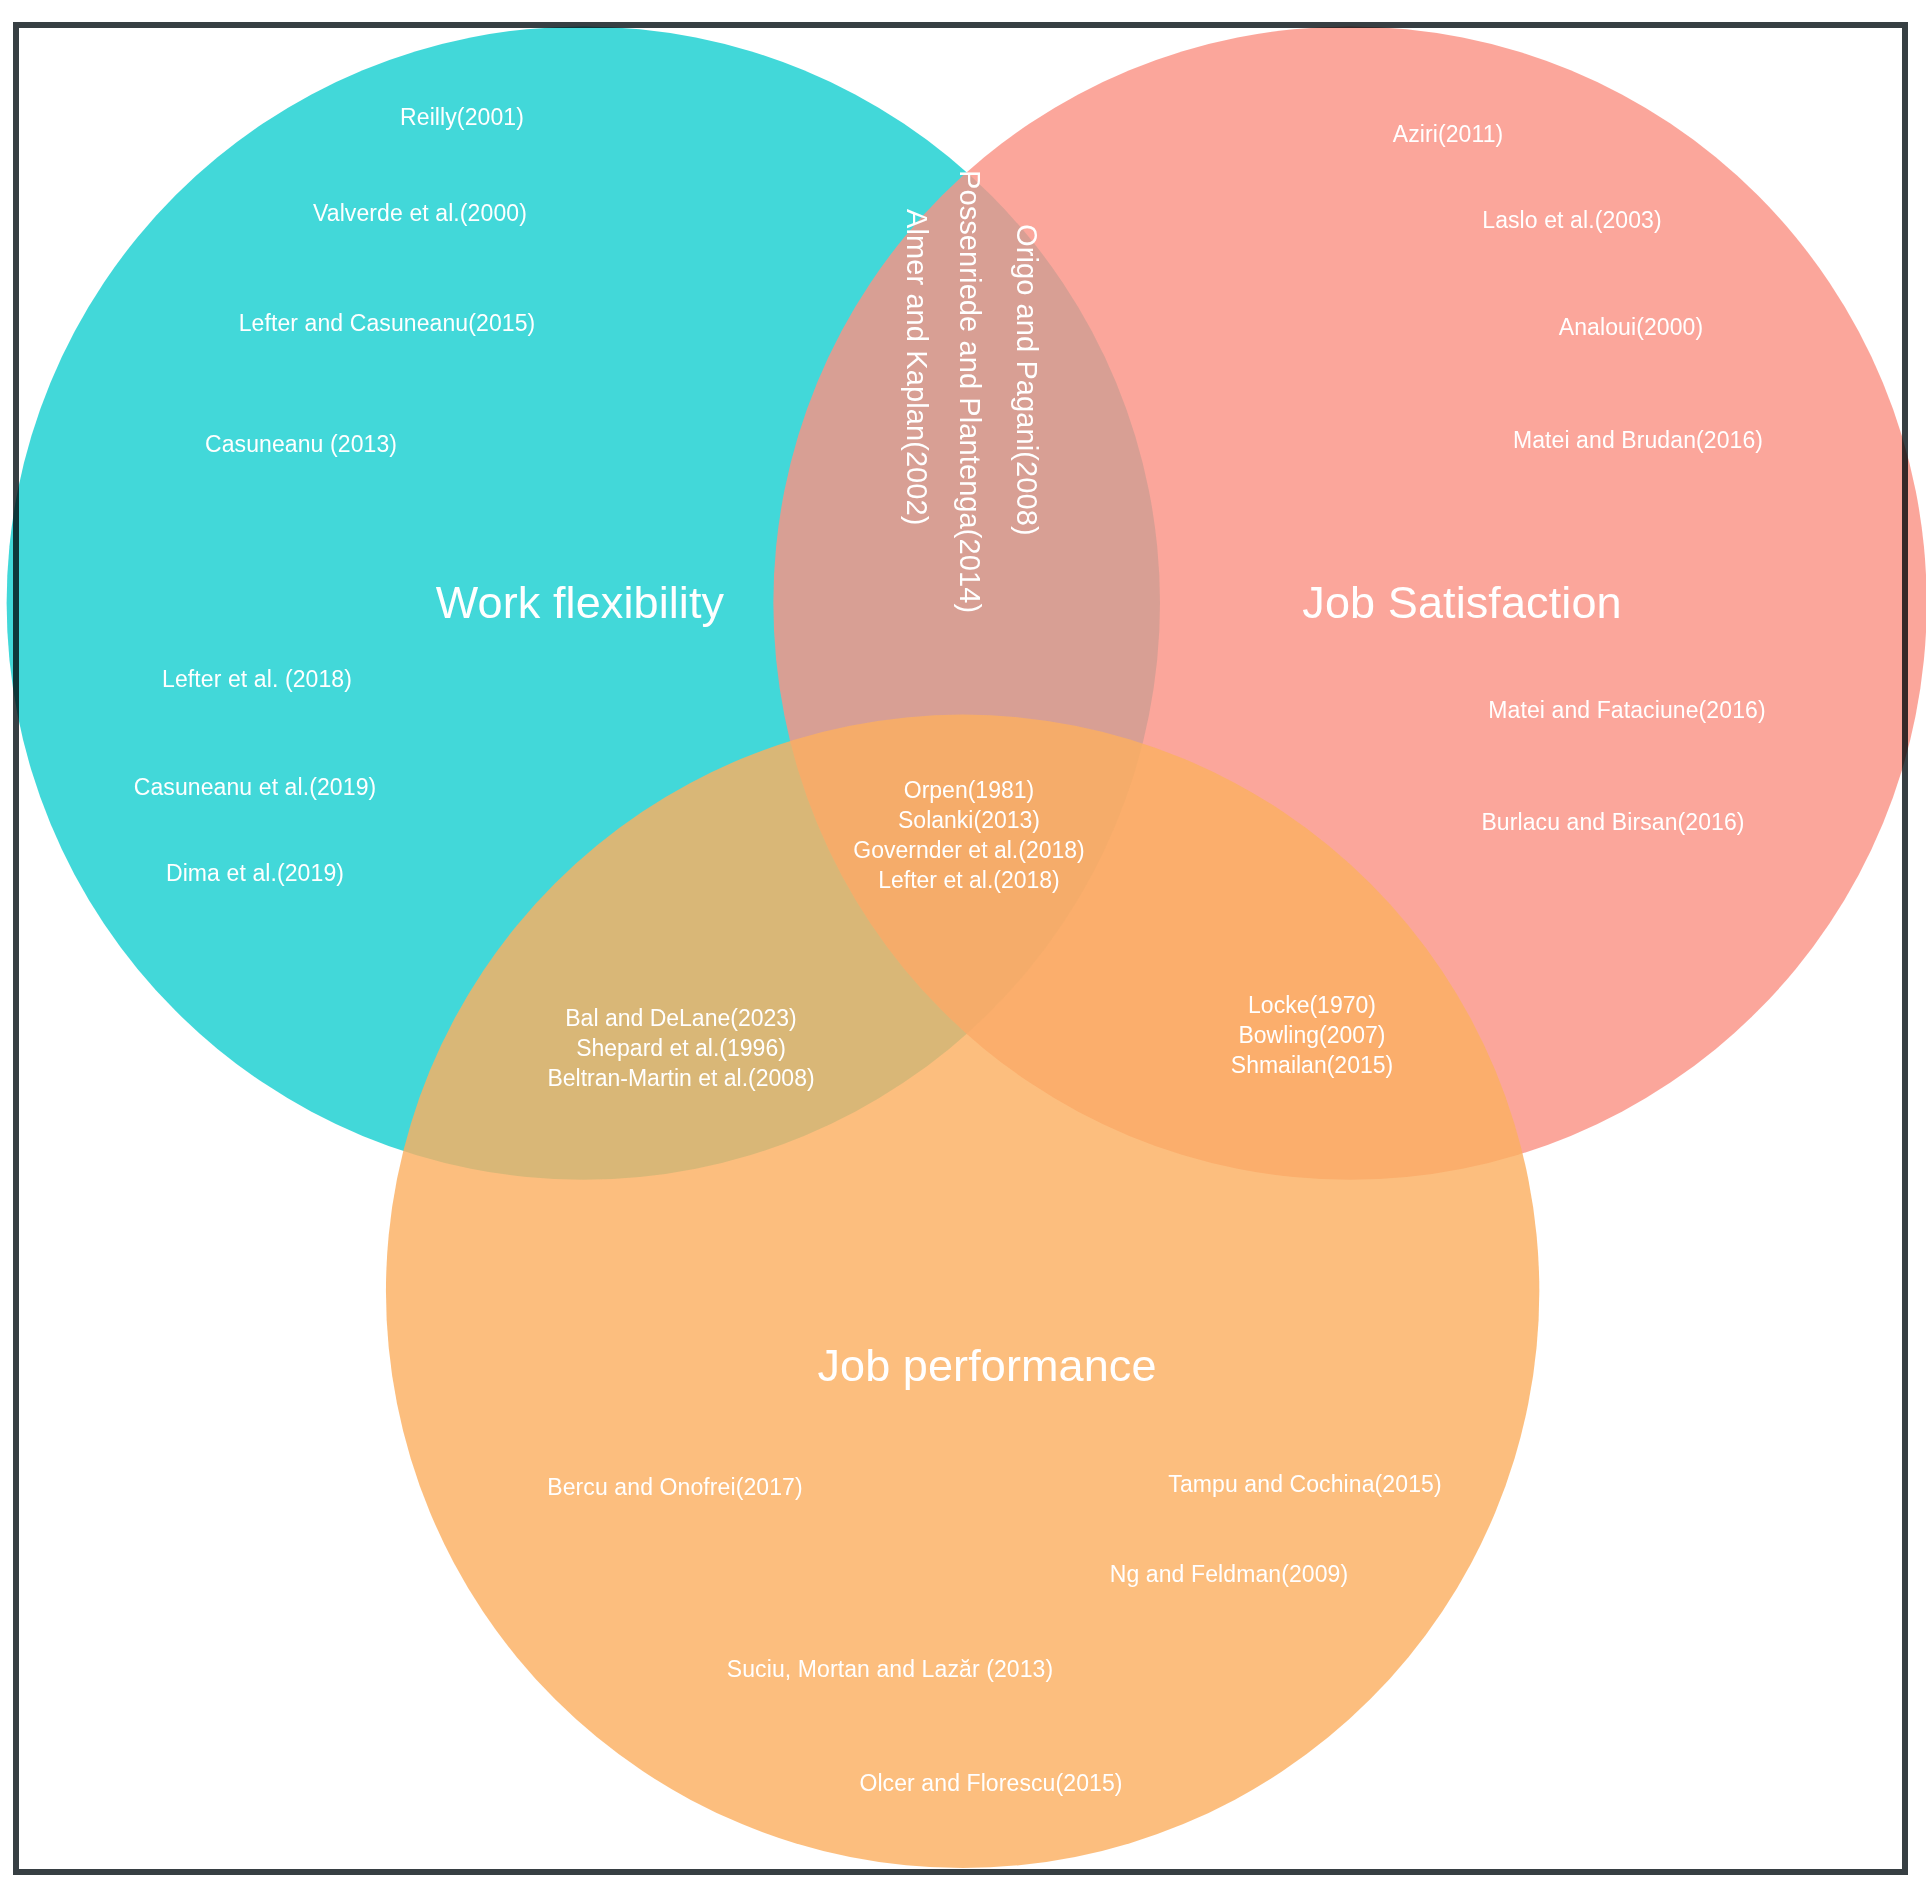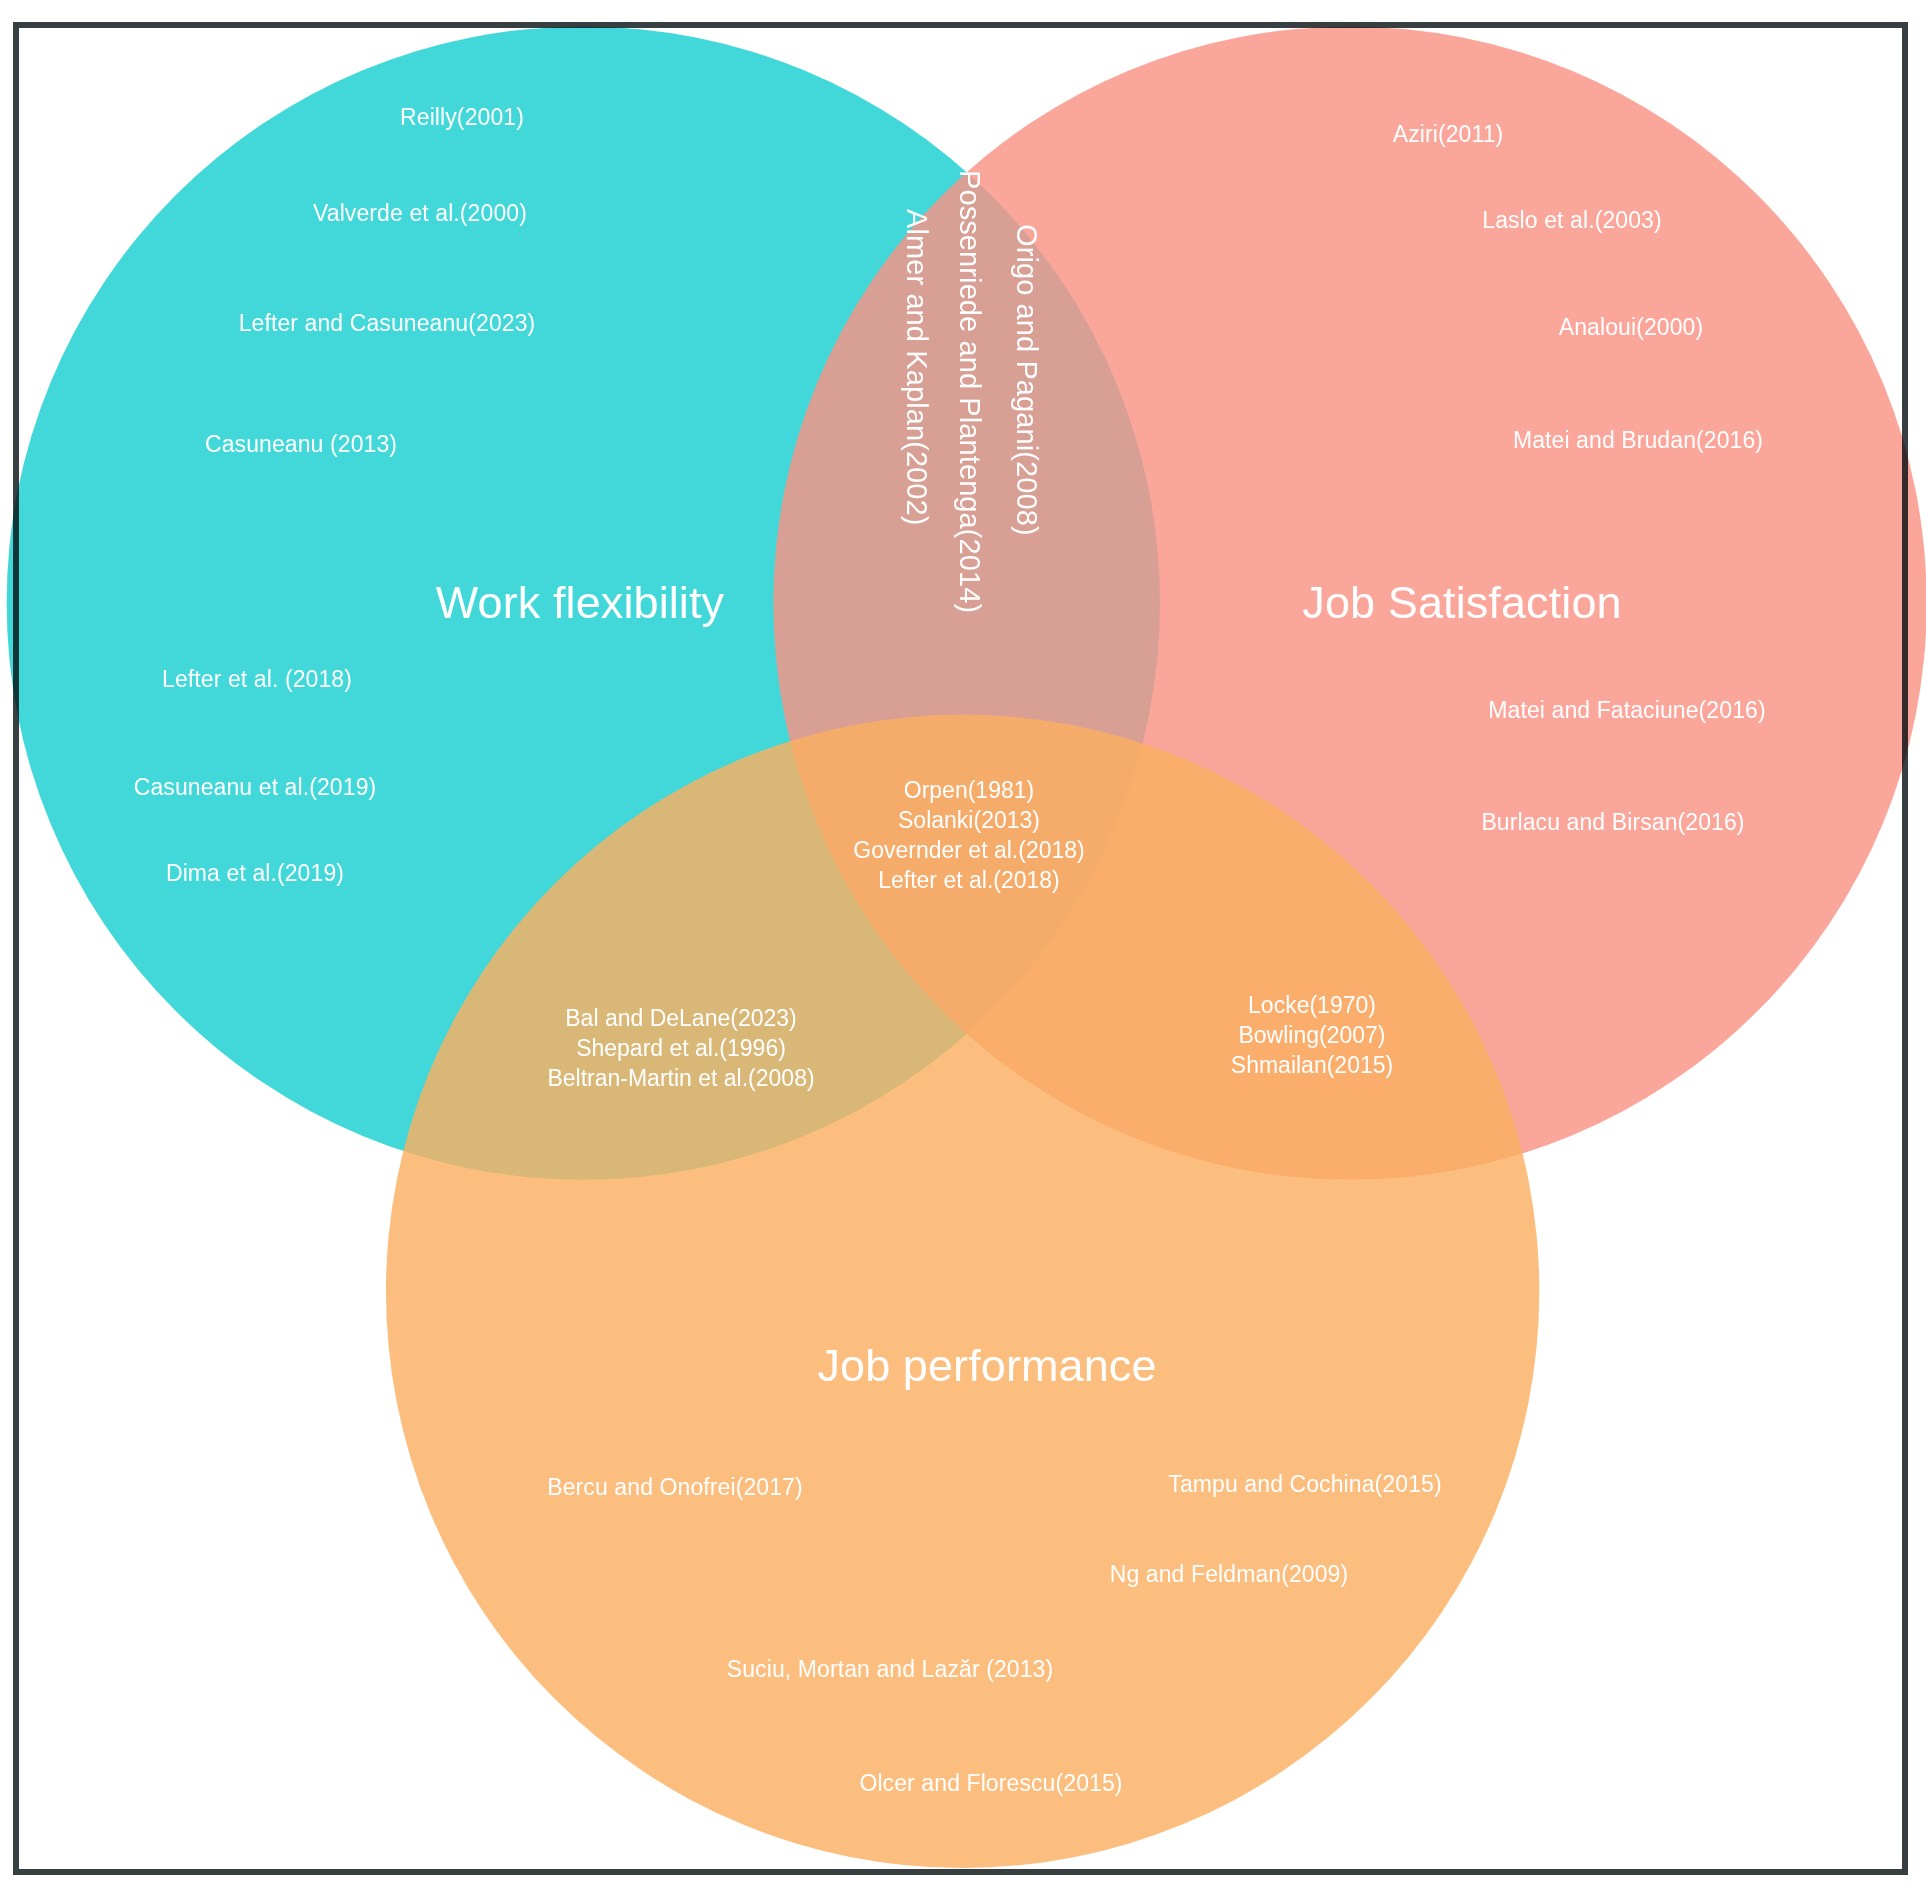--- a/index.html
+++ b/index.html
@@ -100,21 +100,21 @@
     </svg>
 
     <div class="label-layer">
 
       <div class="lbl set-title" id="t-flex" style="left: 580px; top: 602px;">Work flexibility</div>
       <div class="lbl set-title" id="t-sat" style="left: 1462px; top: 602px;">Job Satisfaction</div>
       <div class="lbl set-title" id="t-perf" style="left: 987px; top: 1365px;">Job performance</div>
 
       <div class="lbl entry" id="f0" style="left: 462px; top: 117px;">Reilly(2001)</div>
       <div class="lbl entry" id="f1" style="left: 420px; top: 213px;">Valverde et al.(2000)</div>
-      <div class="lbl entry" id="f2" style="left: 387px; top: 323px;">Lefter and Casuneanu(2023)</div>
+      <div class="lbl entry" id="f2" style="left: 387px; top: 323px;">Lefter and Casuneanu(2015)</div>
       <div class="lbl entry" id="f3" style="left: 301px; top: 444px;">Casuneanu (2013)</div>
       <div class="lbl entry" id="f4" style="left: 257px; top: 679px;">Lefter et al. (2018)</div>
       <div class="lbl entry" id="f5" style="left: 255px; top: 763px; margin-top: 24px;">Casuneanu et al.(2019)</div>
       <div class="lbl entry" id="f6" style="left: 255px; top: 873px;">Dima et al.(2019)</div>
 
       <div class="lbl entry" id="s0" style="left: 1448px; top: 134px;">Aziri(2011)</div>
       <div class="lbl entry" id="s1" style="left: 1572px; top: 220px;">Laslo et al.(2003)</div>
       <div class="lbl entry" id="s2" style="left: 1631px; top: 327px;">Analoui(2000)</div>
       <div class="lbl entry" id="s3" style="left: 1638px; top: 440px;">Matei and Brudan(2016)</div>
       <div class="lbl entry" id="s4" style="left: 1627px; top: 710px;">Matei and Fataciune(2016)</div>

